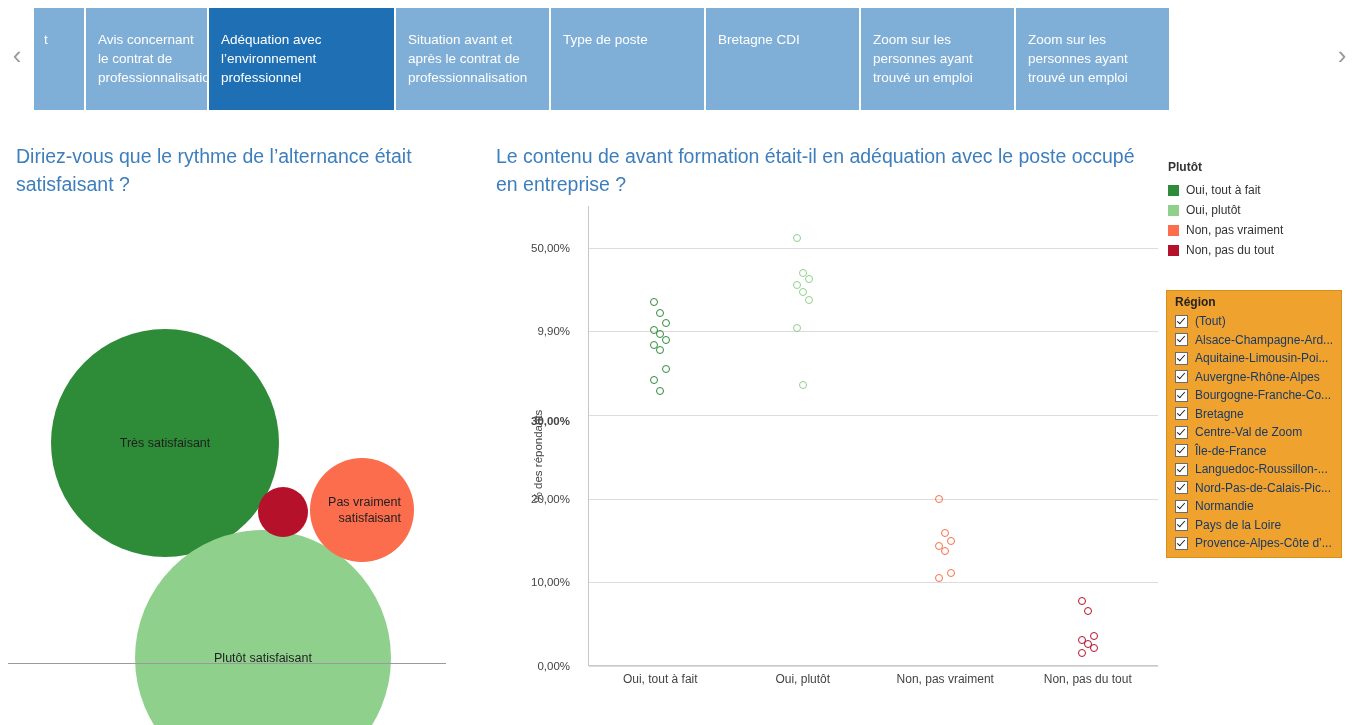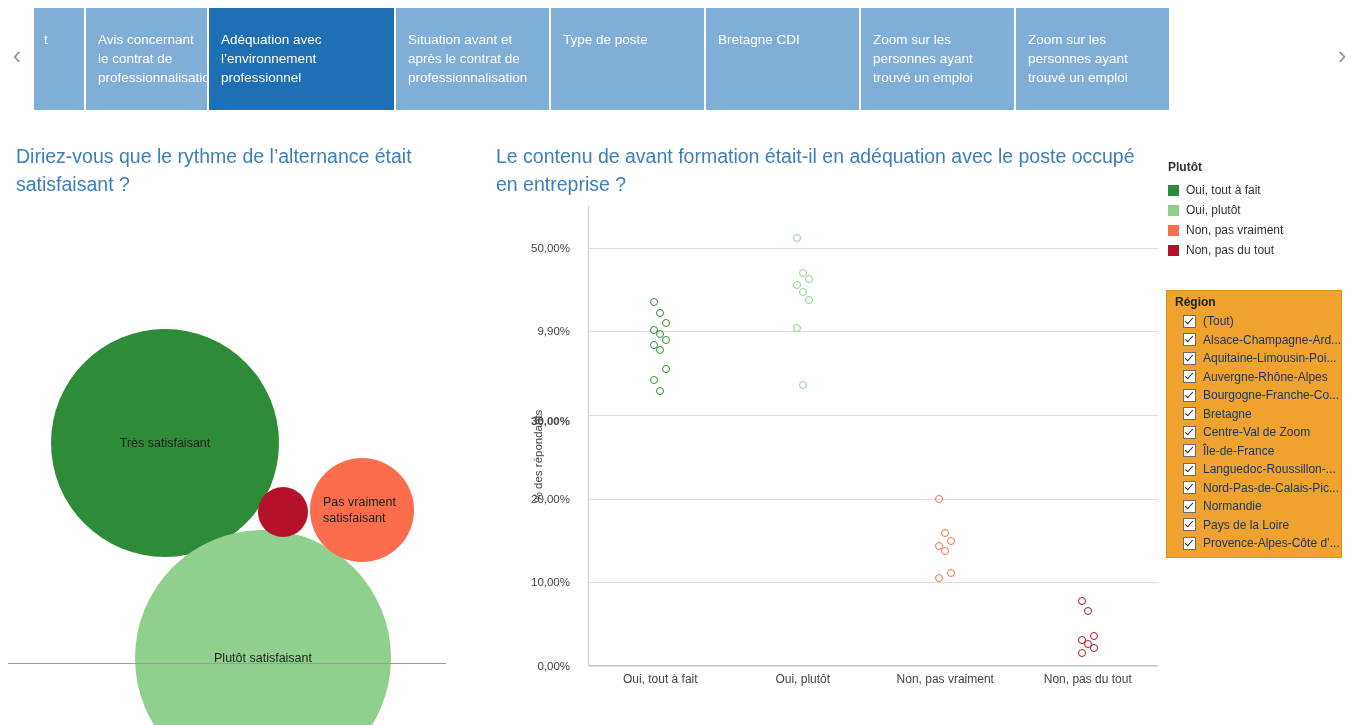--- a/index.html
+++ b/index.html
@@ -93,21 +93,21 @@
     left: 10px; top: 90px;
     width: 450px;
     height: 470px;
   }
   .bubble {
     position: absolute;
     border-radius: 50%;
     display: flex;
     align-items: center;
     justify-content: center;
-    text-align: left;
+    text-align: right;
     color: #1f1f1f;
     font-size: 12.5px;
     line-height: 16px;
   }
   #bubble-baseline {
     position: absolute;
     left: 8px; top: 545px;
     width: 438px;
     height: 1px;
     background: #9a9a9a;
@@ -224,21 +224,21 @@
   #region-filter .filter-title {
     font-size: 12px;
     font-weight: bold;
     color: #222;
     padding: 1px 0 3px 8px;
   }
   .filter-item {
     display: flex;
     align-items: center;
     height: 18.5px;
-    padding-left: 16px;
+    padding-left: 8px;
     font-size: 12px;
     color: #1a3a66;
     white-space: nowrap;
     overflow: hidden;
   }
   .cb {
     width: 11px; height: 11px;
     background: #ffffff;
     border: 1px solid #6b6b6b;
     margin-right: 7px;

